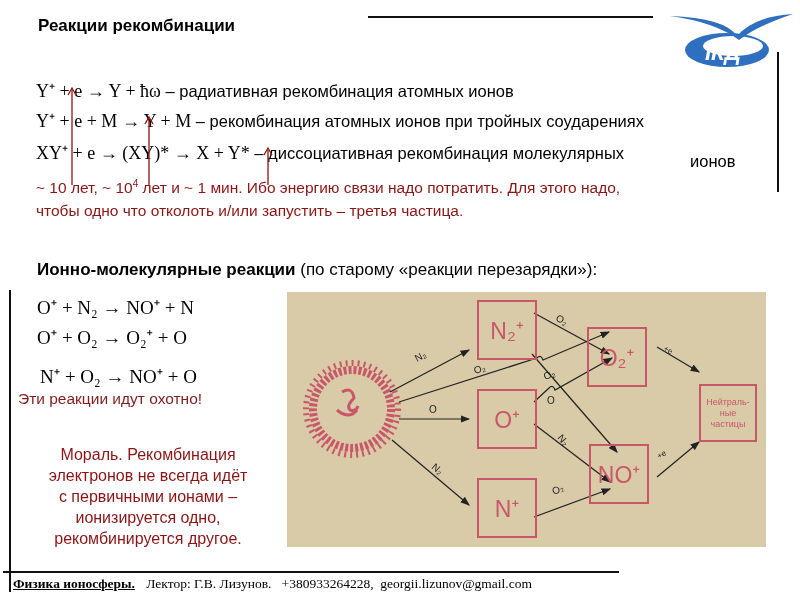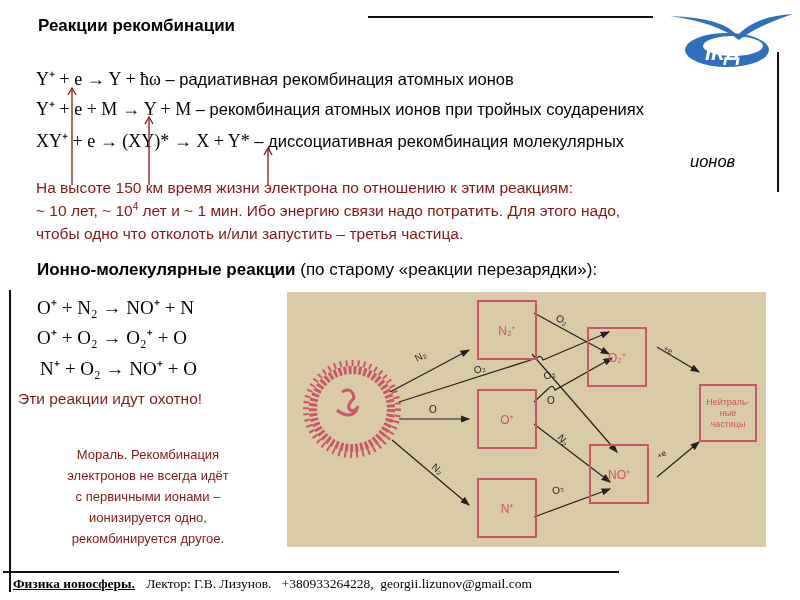--- a/index.html
+++ b/index.html
@@ -2,33 +2,33 @@
 <html><head>
 <meta charset="utf-8">
 <style>
   html, body { margin:0; padding:0; }
   body { width:800px; height:600px; position:relative; background:#ffffff; overflow:hidden;
          font-family:"Liberation Sans", sans-serif; color:#000; }
   .abs { position:absolute; }
   .title { left:38px; top:16px; font-size:17px; font-weight:bold; }
   .hline { position:absolute; background:#111; }
   .vline { position:absolute; background:#111; }
-  .formula-row { position:absolute; left:36px; font-size:16.5px; white-space:nowrap; }
+  .formula-row { position:absolute; left:36px; font-size:16.5px; white-space:nowrap;margin-top:12px; }
   .math { font-family:"Liberation Serif", serif; font-size:18px; }
   .redtext { position:absolute; left:36px; font-size:15.5px; color:#8b1414; line-height:23px; white-space:nowrap; }
   .subhead { position:absolute; left:37px; top:260px; font-size:17px; white-space:nowrap; }
   .subhead b { font-weight:bold; }
   .ionf { position:absolute; left:37px; font-family:"Liberation Serif", serif; font-size:19px; white-space:nowrap; }
   sub, sup { font-size:65%; line-height:0; }
   .note1 { position:absolute; left:18px; top:390px; font-size:15.5px; color:#7f1d1d; }
-  .moral { position:absolute; left:14px; top:444px; width:268px; text-align:center; font-size:13px; line-height:21px; color:#8b1414; }
+  .moral { position:absolute; left:14px; top:444px; width:268px; text-align:center; font-size:16px; line-height:21px; color:#8b1414; }
   .footer { position:absolute; left:13px; top:576px; font-family:"Liberation Serif", serif; font-size:13.5px; white-space:nowrap; }
   .footer .course { font-weight:bold; text-decoration:underline; margin-right:8px; }
   .diagram { position:absolute; left:287px; top:292px; width:479px; height:255px; background:#d9cba8; }
-  .box { position:absolute; border:2px solid #c9576a; color:#c9576a; display:flex; align-items:center; justify-content:center; font-size:12px; }
+  .box { position:absolute; border:2px solid #c9576a; color:#c9576a; display:flex; align-items:center; justify-content:center; font-size:23px; }
   .box.small { font-size:9px; line-height:11px; text-align:center; }
   .logo { position:absolute; left:665px; top:12px; width:130px; height:60px; }
   .arrowline { position:absolute; left:0; top:0; }
 </style>
 </head>
 <body>
 
 <div class="hline" style="left:368px; top:16px; width:285px; height:2px;"></div>
 <div class="vline" style="left:777px; top:52px; width:2px; height:140px;"></div>
 <div class="vline" style="left:9px; top:290px; width:2px; height:302px;"></div>
@@ -48,46 +48,45 @@
   <span>– радиативная рекомбинация атомных ионов</span>
 </div>
 <div class="formula-row" style="top:96px;">
   <span class="math">Y⁺ + e + M → Y + M</span>
   <span>– рекомбинация атомных ионов при тройных соударениях</span>
 </div>
 <div class="formula-row" style="top:128px;">
   <span class="math">XY⁺ + e → (XY)* → X + Y*</span>
   <span>– диссоциативная рекомбинация молекулярных</span>
 </div>
-<div class="abs" style="left:690px; top:152px; font-size:16.5px;font-style:italic;">ионов</div>
+<div class="abs" style="left:690px; top:152px; font-size:16.5px;">ионов</div>
 
 <svg class="arrowline" width="800" height="600" style="pointer-events:none;">
   <g stroke="#8b1414" stroke-width="1.3" fill="none">
     <line x1="72" y1="90" x2="72" y2="185"></line>
       <polyline points="68,95 72,88 76,95"></polyline>
     <line x1="149" y1="119" x2="149" y2="185"></line>
       <polyline points="145,124 149,117 153,124"></polyline>
     <line x1="268" y1="150" x2="268" y2="185"></line>
       <polyline points="264,155 268,148 272,155"></polyline>
   </g>
 </svg>
 
 <div class="redtext" style="top:176px;">
-  <div>На высоте 150 км время жизни электрона по отношению к этим реакциям:</div>
   <div><span>~ 10 лет, ~ 10</span><sup>4</sup><span> лет и ~ 1 мин. Ибо энергию связи надо потратить. Для этого надо,</span></div>
   <div>чтобы одно что отколоть и/или запустить – третья частица.</div>
 </div>
 
 <div class="subhead">
   <b>Ионно-молекулярные реакции</b><span> (по старому «реакции перезарядки»):</span>
 </div>
 
 <div class="ionf" style="top:294px;">O⁺ + N₂ → NO⁺ + N</div>
 <div class="ionf" style="top:324px;">O⁺ + O₂ → O₂⁺ + O</div>
-<div class="ionf" style="top:355px; left:40px;">N⁺ + O₂ → NO⁺ + O</div>
+<div class="ionf" style="top:363px; left:40px;">N⁺ + O₂ → NO⁺ + O</div>
 
 <div class="note1">Эти реакции идут охотно!</div>
 
 <div class="moral">
   <div>Мораль. Рекомбинация</div>
   <div>электронов не всегда идёт</div>
   <div>с первичными ионами –</div>
   <div>ионизируется одно,</div>
   <div>рекомбинируется другое.</div>
 </div>

